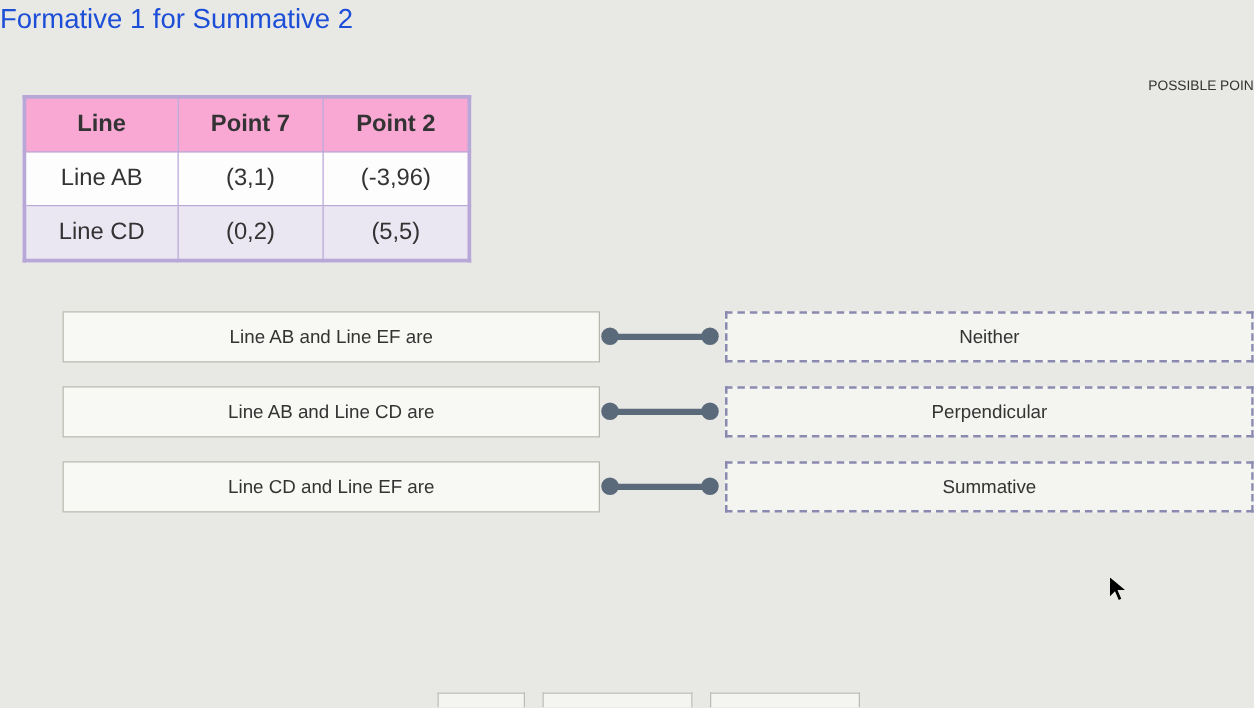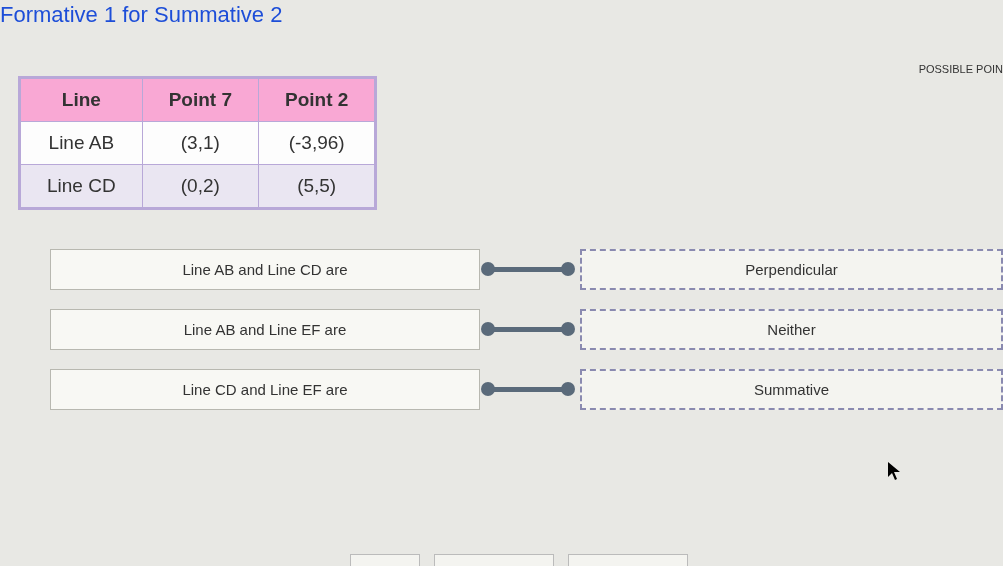--- a/index.html
+++ b/index.html
@@ -153,37 +153,37 @@
       <td>Line CD</td>
       <td>(0,2)</td>
       <td>(5,5)</td>
     </tr>
   </tbody>
 </table>
 
 <div class="matching-area">
 
   <div class="match-row">
+    <div class="prompt-box">Line AB and Line EF are</div>
+    <div class="connector">
+      <div class="connector-dot left"></div>
+      <div class="connector-line"></div>
+      <div class="connector-dot right"></div>
+    </div>
+    <div class="answer-box">Neither</div>
+  </div>
+
+  <div class="match-row">
     <div class="prompt-box">Line AB and Line CD are</div>
     <div class="connector">
       <div class="connector-dot left"></div>
       <div class="connector-line"></div>
       <div class="connector-dot right"></div>
     </div>
     <div class="answer-box">Perpendicular</div>
-  </div>
-
-  <div class="match-row">
-    <div class="prompt-box">Line AB and Line EF are</div>
-    <div class="connector">
-      <div class="connector-dot left"></div>
-      <div class="connector-line"></div>
-      <div class="connector-dot right"></div>
-    </div>
-    <div class="answer-box">Neither</div>
   </div>
 
   <div class="match-row">
     <div class="prompt-box">Line CD and Line EF are</div>
     <div class="connector">
       <div class="connector-dot left"></div>
       <div class="connector-line"></div>
       <div class="connector-dot right"></div>
     </div>
     <div class="answer-box">Summative</div>

